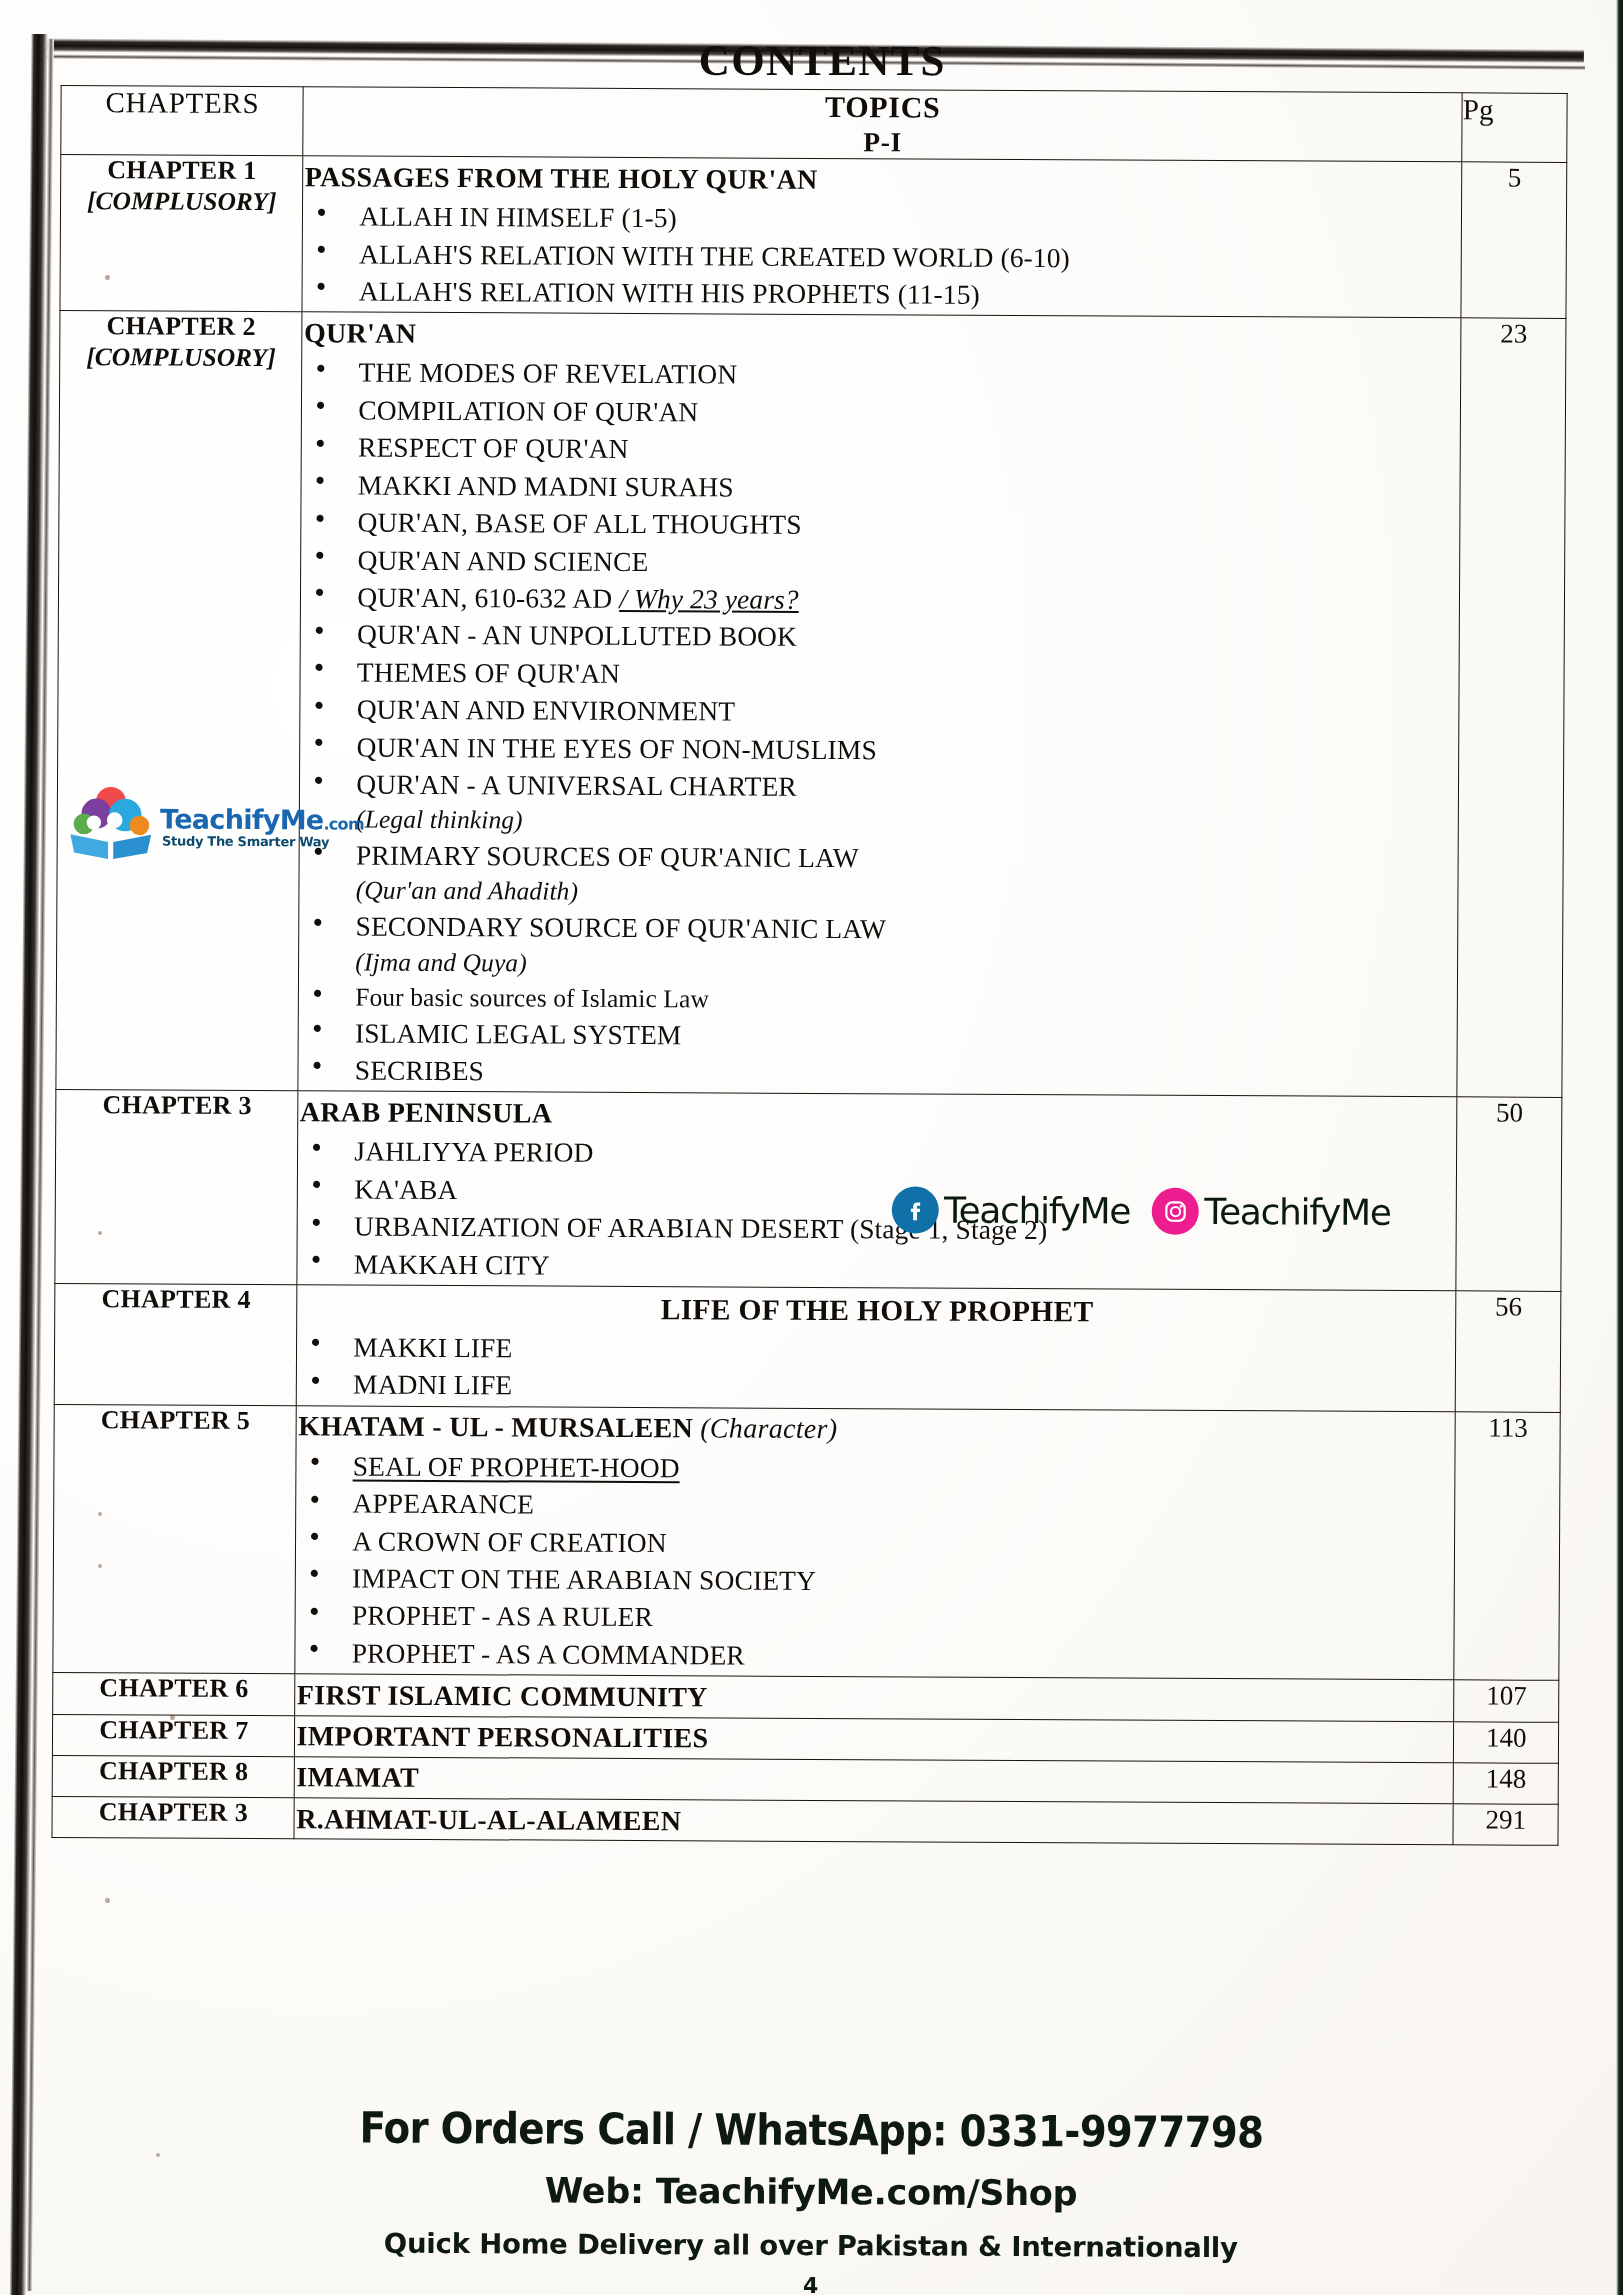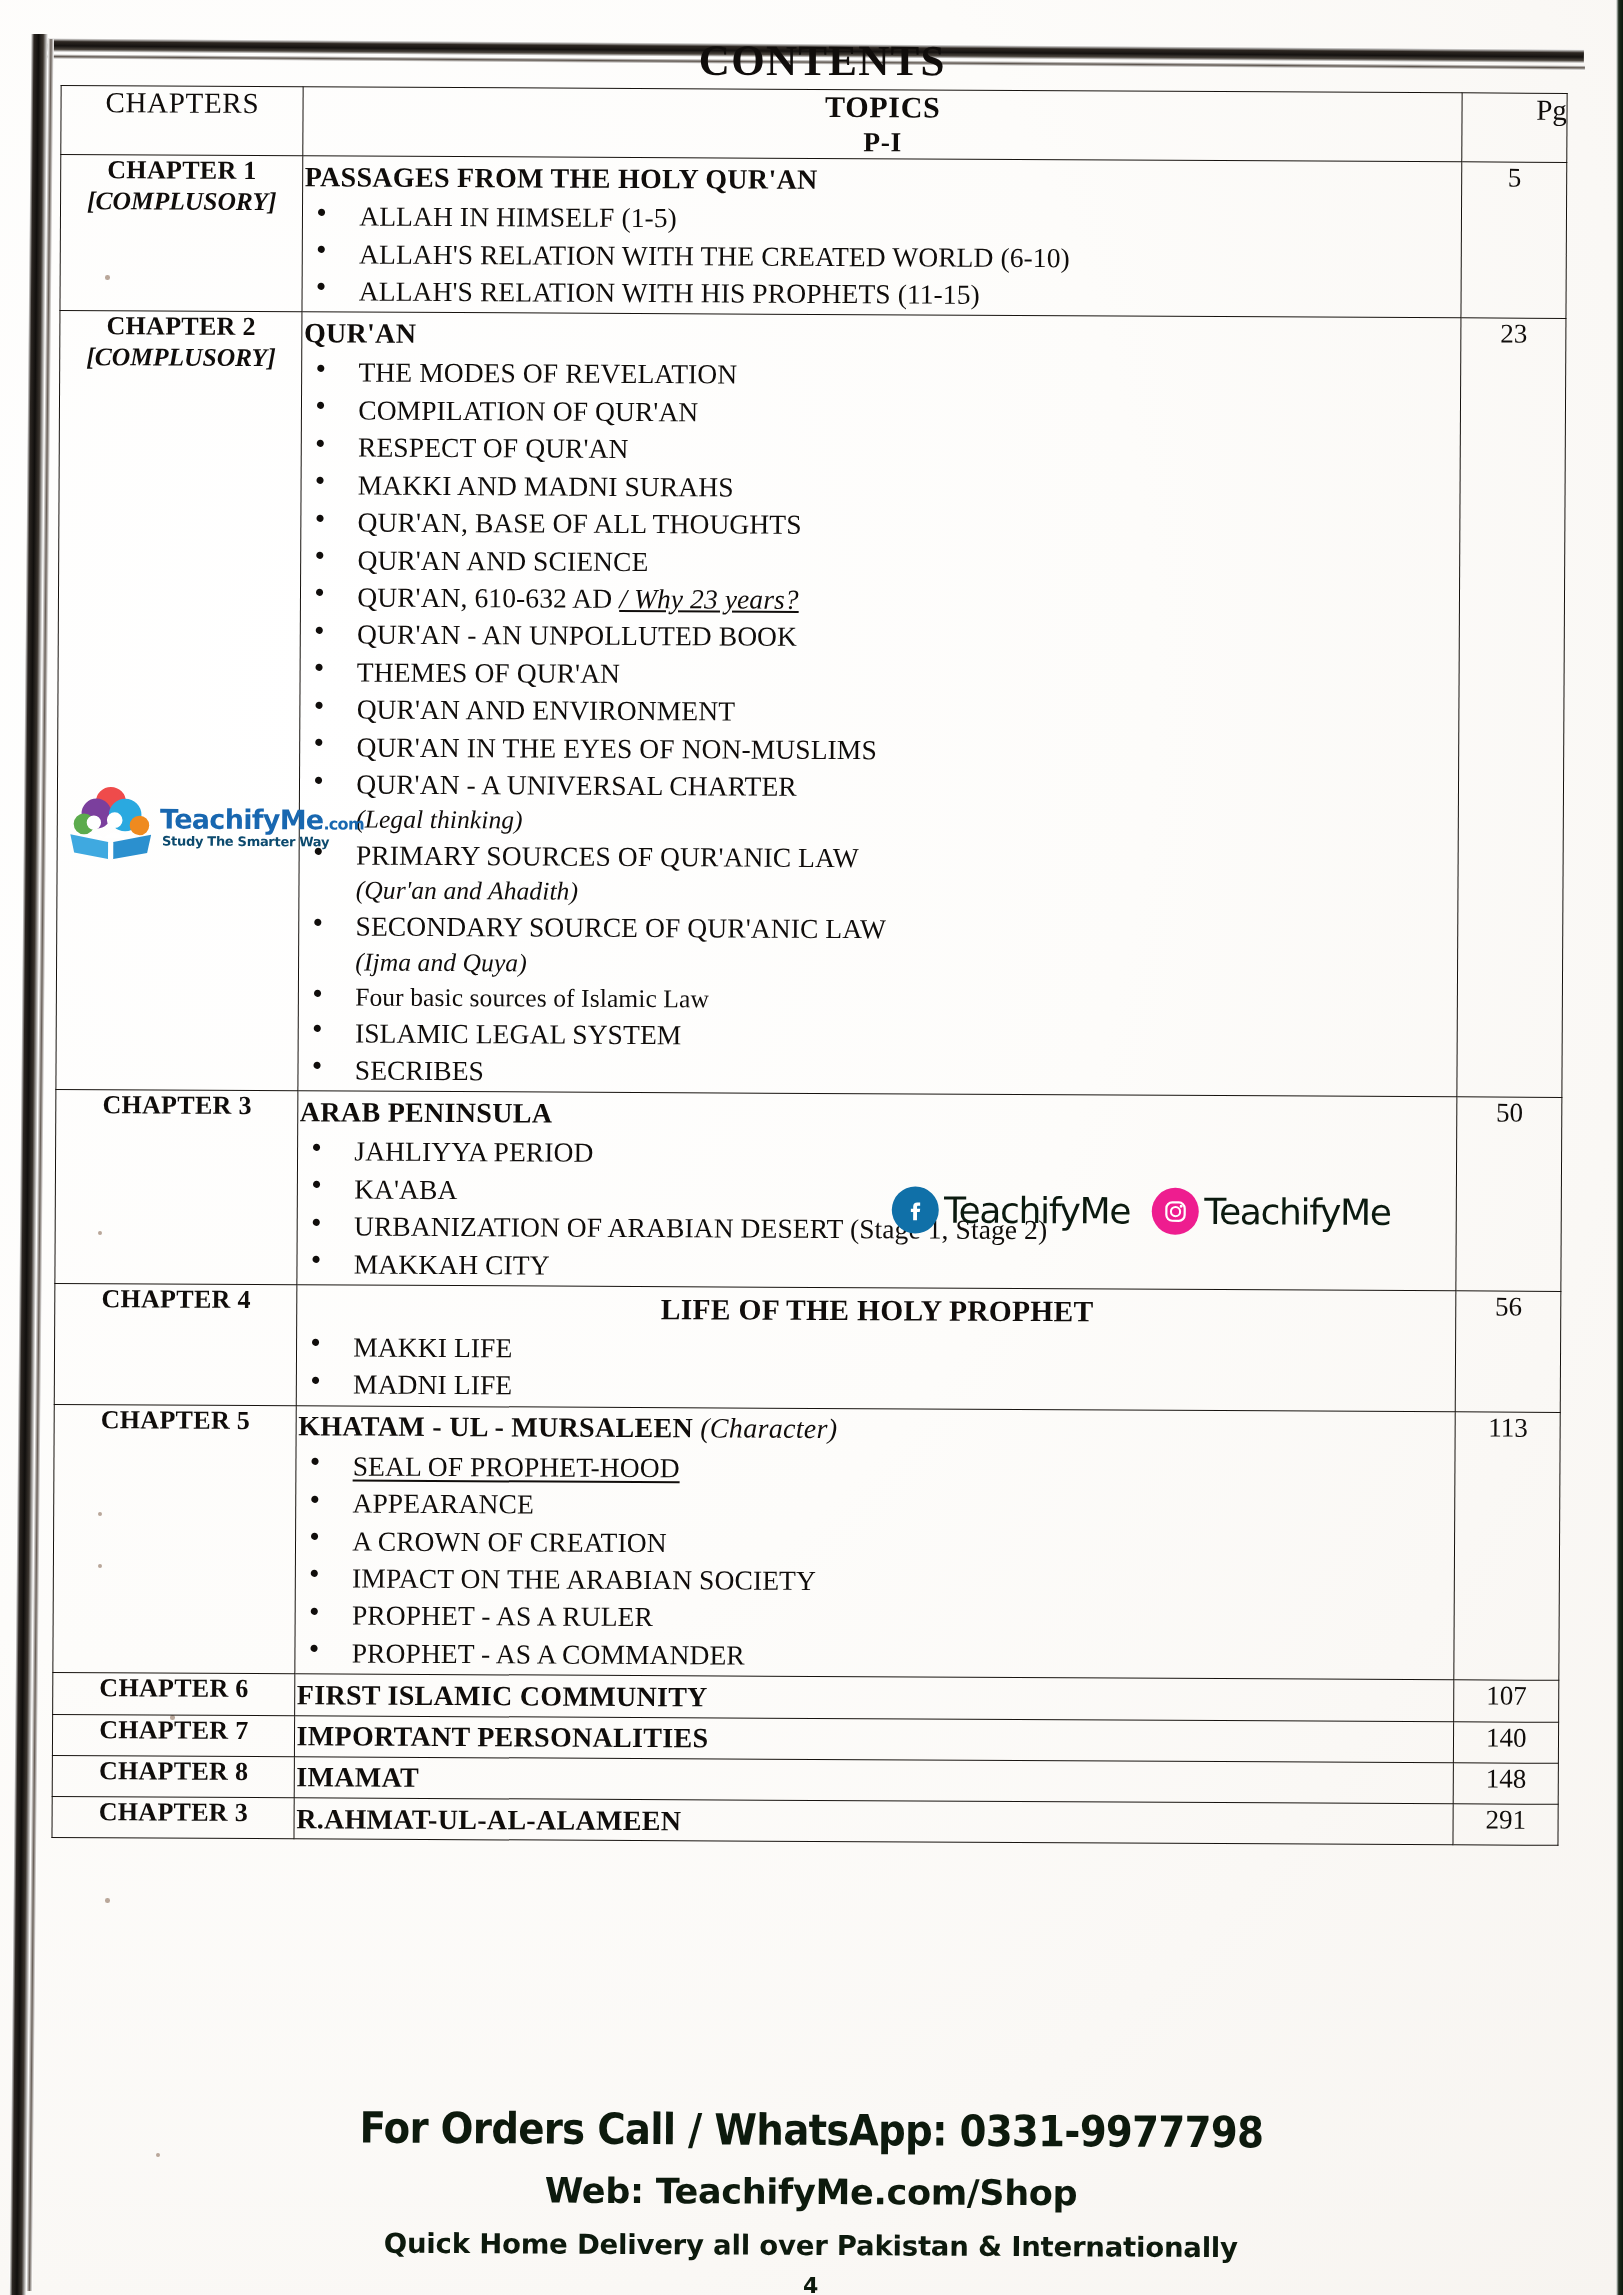--- a/index.html
+++ b/index.html
@@ -144,21 +144,21 @@
     margin-top:-1.3px;
   }
   ul.tlist li .ital{ font-style:italic;text-decoration:underline; }
   ul.tlist li.small{ font-size:25.5px; font-variant:normal; }
   ul.tlist li .uline{ text-decoration:underline; text-underline-offset:3.9px; }
 
   
   .hdr-ch{ font-size:29px; text-align:center; font-weight:normal; padding:26px 0 5.2px 0; letter-spacing:0.7px;border-radius:9px;}
   .hdr-tp{ font-size:30px; text-align:center; font-weight:bold; padding:6.5px 0 2.6px 0; letter-spacing:0.7px;}
   .hdr-tp .pi{ display:block; font-size:27.5px; font-weight:bold; padding-top:2.6px; }
-  .hdr-pg{ font-size:29px; text-align:right; padding:15.7px 0 0 0; }
+  .hdr-pg{ font-size:29px; text-align:left; padding:15.7px 0 0 0; }
 
   
   .footer{
     position:absolute;
     left:0; top:2081px; width:1525px;
     text-align:center;
     font-family:"DejaVu Sans", sans-serif;
     color:#0d1a0d;
   }
   .f1{ font-size:43px; font-weight:bold; letter-spacing:-0.7px; margin-bottom:17px; font-stretch:condensed; }

